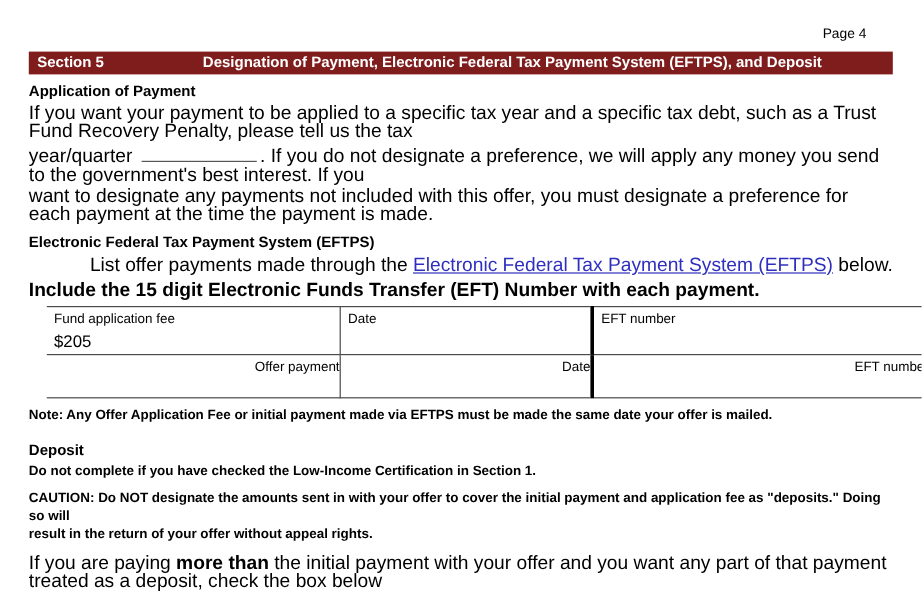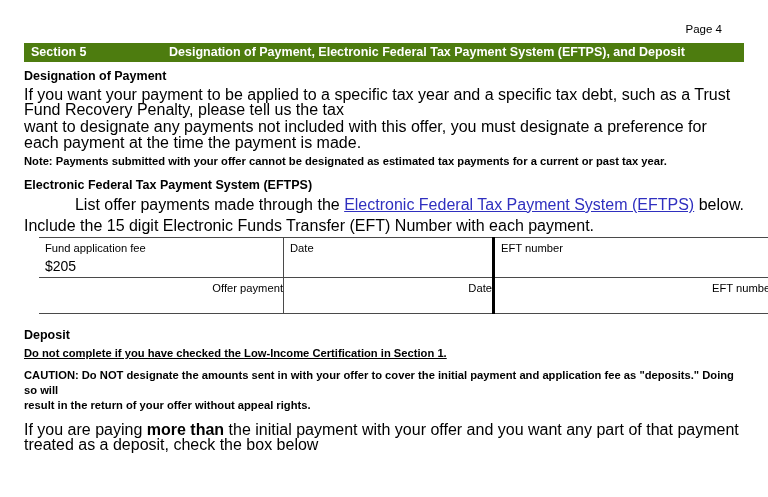--- a/index.html
+++ b/index.html
@@ -24,21 +24,21 @@
   }
   .page-number {
     text-align: right;
     font-size: 11.5px;
     padding-top: 22px;
     padding-right: 22px;
     line-height: 14px;
   }
   .section-bar {
     margin-top: 7px;
-    background: #4d7c0f;
+    background: #7f1d1d;
     color: #ffffff;
     font-weight: bold;
     font-size: 12.5px;
     height: 19px;
     line-height: 19px;
     display: flex;
     align-items: center;
     padding: 0;
   }
   .section-bar .sec-label {
@@ -122,32 +122,35 @@
 
 <div class="page">
 
   <div class="page-number">Page 4</div>
 
   <div class="section-bar">
     <span class="sec-label">Section 5</span>
     <span class="sec-title">Designation of Payment, Electronic Federal Tax Payment System (EFTPS), and Deposit</span>
   </div>
 
-  <h2 class="head">Designation of Payment</h2>
+  <h2 class="head">Application of Payment</h2>
 
   <p class="body indent">If you want your payment to be applied to a specific tax year and a specific tax debt, such as a Trust Fund Recovery Penalty, please tell us the tax</p>
+  <p class="body indent" style="margin-top:6px;">
+    <span>year/quarter</span>
+    <span class="blank-line" style="width:96px;margin:0 3px;"></span><span>. If you do not designate a preference, we will apply any money you send to the government's best interest.  If you</span>
+  </p>
   <p class="body indent">want to designate any payments not included with this offer, you must designate a preference for each payment at the time the payment is made.</p>
-  <p class="note indent">Note: Payments submitted with your offer cannot be designated as estimated tax payments for a current or past tax year.</p>
 
   <h2 class="head tight">Electronic Federal Tax Payment System (EFTPS)</h2>
 
   <p class="body indent" style="margin-top:4px;text-align:right;">
     <span>List offer payments made through the </span><span class="link">Electronic Federal Tax Payment System (EFTPS)</span><span> below.</span>
   </p>
-  <p class="body indent" style="margin-top:6px;">Include the 15 digit Electronic Funds Transfer (EFT) Number with each payment.</p>
+  <p class="body indent" style="margin-top:6px;font-weight:bold;">Include the 15 digit Electronic Funds Transfer (EFT) Number with each payment.</p>
 
   <table class="eftps">
     <tbody>
         <tr class="r1">
       <td class="c1">
         <span>Fund application fee</span>
         <span class="fee-amount">$205</span>
       </td>
       <td class="c2">
         <span>Date</span>
@@ -163,24 +166,25 @@
       <td class="c2">
         <span>Date</span>
       </td>
       <td class="c3">
         <span>EFT number</span>
       </td>
     </tr>
   </tbody>
     </table>
 
+  <p class="note indent" style="margin-top:7px;">Note: Any Offer Application Fee or initial payment made via EFTPS must be made the same date your offer is mailed.</p>
 
   <h2 class="head tight" style="margin-top:14px;">Deposit</h2>
 
-  <p class="note" style="margin-top:1px;text-decoration:underline;">Do not complete if you have checked the Low-Income Certification in Section 1.</p>
+  <p class="note" style="margin-top:1px;">Do not complete if you have checked the Low-Income Certification in Section 1.</p>
 
   <p class="note" style="margin-top:7px;">CAUTION: Do NOT designate the amounts sent in with your offer to cover the initial payment and application fee as "deposits." Doing so will</p>
   <p class="note" style="margin-top:0;">result in the return of your offer without appeal rights.</p>
 
   <p class="body indent" style="margin-top:9px;">
     <span>If you are paying </span><span class="bold">more than</span><span> the initial payment with your offer and you want any part of that payment treated as a deposit, check the box  below</span>
   </p>
 
 </div>
 

